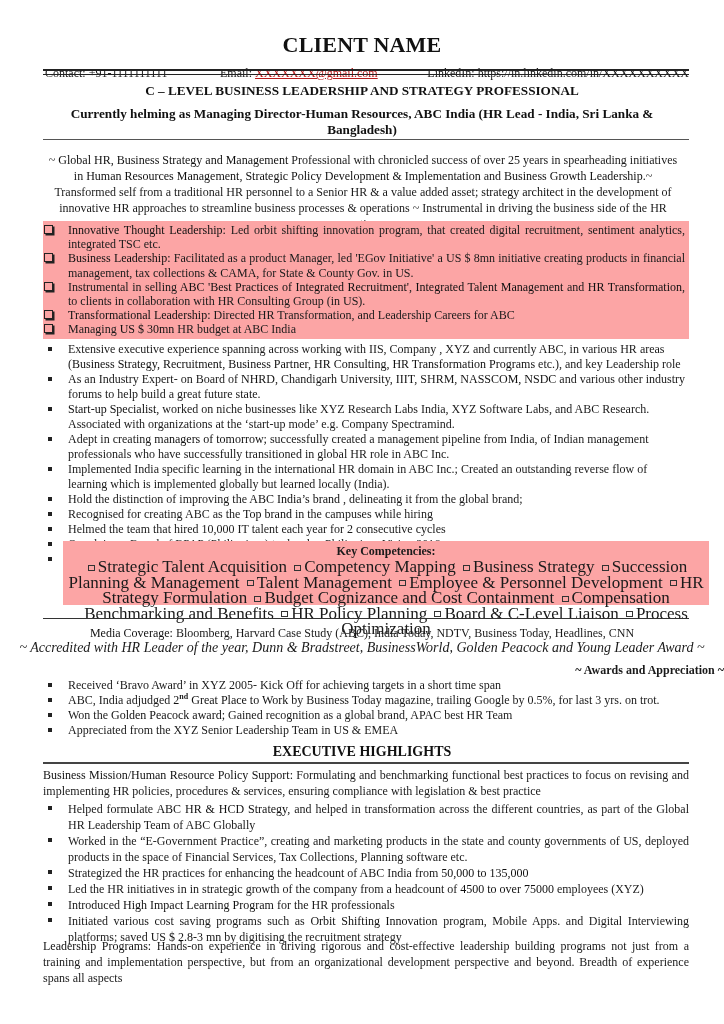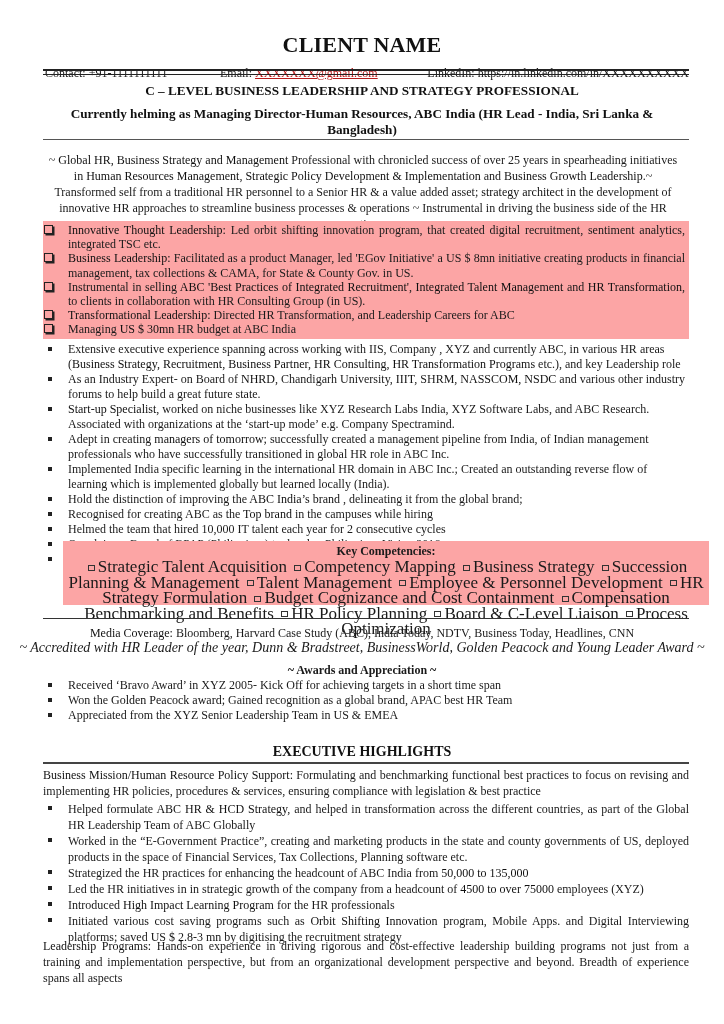--- a/index.html
+++ b/index.html
@@ -42,21 +42,21 @@
   .bullets .item .dot { position: absolute; left: 5px; top: 5px; width: 4px; height: 4px; background: #222; }
   .justify .item { text-align: justify; }
 
   .competencies { top: 541px; left: 43px; width: 646px; height: 64px; text-align: center; padding-top: 2px; margin-left: 20px; }
   .competencies .title { font-weight: bold; font-size: 12px; line-height: 16px; }
   .competencies .list { font-size: 17px; line-height: 15.5px; padding: 0 2px; }
   .sq { display: inline-block; width: 7px; height: 6px; border: 1px solid #333; margin: 0 3px 1px 3px; vertical-align: middle; }
 
   .media { top: 626px; left: 0; width: 724px; text-align: center; font-size: 12px; line-height: 15px; }
   .accredited { top: 641px; left: 0; width: 724px; text-align: center; font-size: 14px; line-height: 14px; font-style: italic; }
-  .awards-title { top: 663px; left: 0; width: 724px; text-align: center; font-weight: bold; font-size: 12px; line-height: 15px; }
+  .awards-title { top: 663px; left: 0; width: 724px; text-align: right; font-weight: bold; font-size: 12px; line-height: 15px; }
   sup { font-size: 8px; line-height: 0; vertical-align: super; font-weight: bold; }
 
   .section-title { top: 743px; left: 0; width: 724px; text-align: center; font-weight: bold; font-size: 14px; line-height: 17px; color:#111; }
   .para { left: 43px; width: 646px; text-align: justify; font-size: 12px; line-height: 16px; }
 </style>
 </head>
 <body>
 
 <div class="page">
 
@@ -135,20 +135,21 @@
   <div class="abs rule-single" style="top:618px; border-top:1.5px solid #333;"></div>
 
   <div class="abs media">
     <b>Media Coverage:</b><span> Bloomberg, Harvard Case Study (ABC), India Today, NDTV, Business Today, Headlines, CNN</span>
   </div>
   <div class="abs accredited">~ Accredited with HR Leader of the year, Dunn &amp; Bradstreet, BusinessWorld, Golden Peacock and Young Leader Award ~</div>
 
   <div class="abs awards-title">~ Awards and Appreciation ~</div>
   <div class="abs bullets" style="top:678px;">
     <div class="item"><span class="dot"></span><span>Received ‘Bravo Award’ in XYZ 2005- Kick Off for achieving targets in a short time span</span></div>
+    <div class="item"><span class="dot"></span><span>ABC, India adjudged </span><b>2</b><sup>nd</sup><b> Great Place to Work</b><span> by Business Today magazine, trailing Google by 0.5%, for last 3 yrs. on trot.</span></div>
     <div class="item"><span class="dot"></span><span>Won the </span><b>Golden Peacock award;</b><span>  Gained recognition as a global brand, APAC best HR Team</span></div>
     <div class="item"><span class="dot"></span><span>Appreciated from the XYZ Senior Leadership Team in US &amp; EMEA</span></div>
   </div>
 
   <div class="abs section-title">EXECUTIVE HIGHLIGHTS</div>
   <div class="abs rule-single" style="top:762px; border-top:2px solid #444;"></div>
 
   <div class="abs para" style="top:767px;">
     <b>Business Mission/Human Resource Policy Support:</b><span> Formulating and benchmarking functional best practices to focus on revising and implementing HR policies, procedures &amp; services, ensuring compliance with legislation &amp; best practice</span>
   </div>

